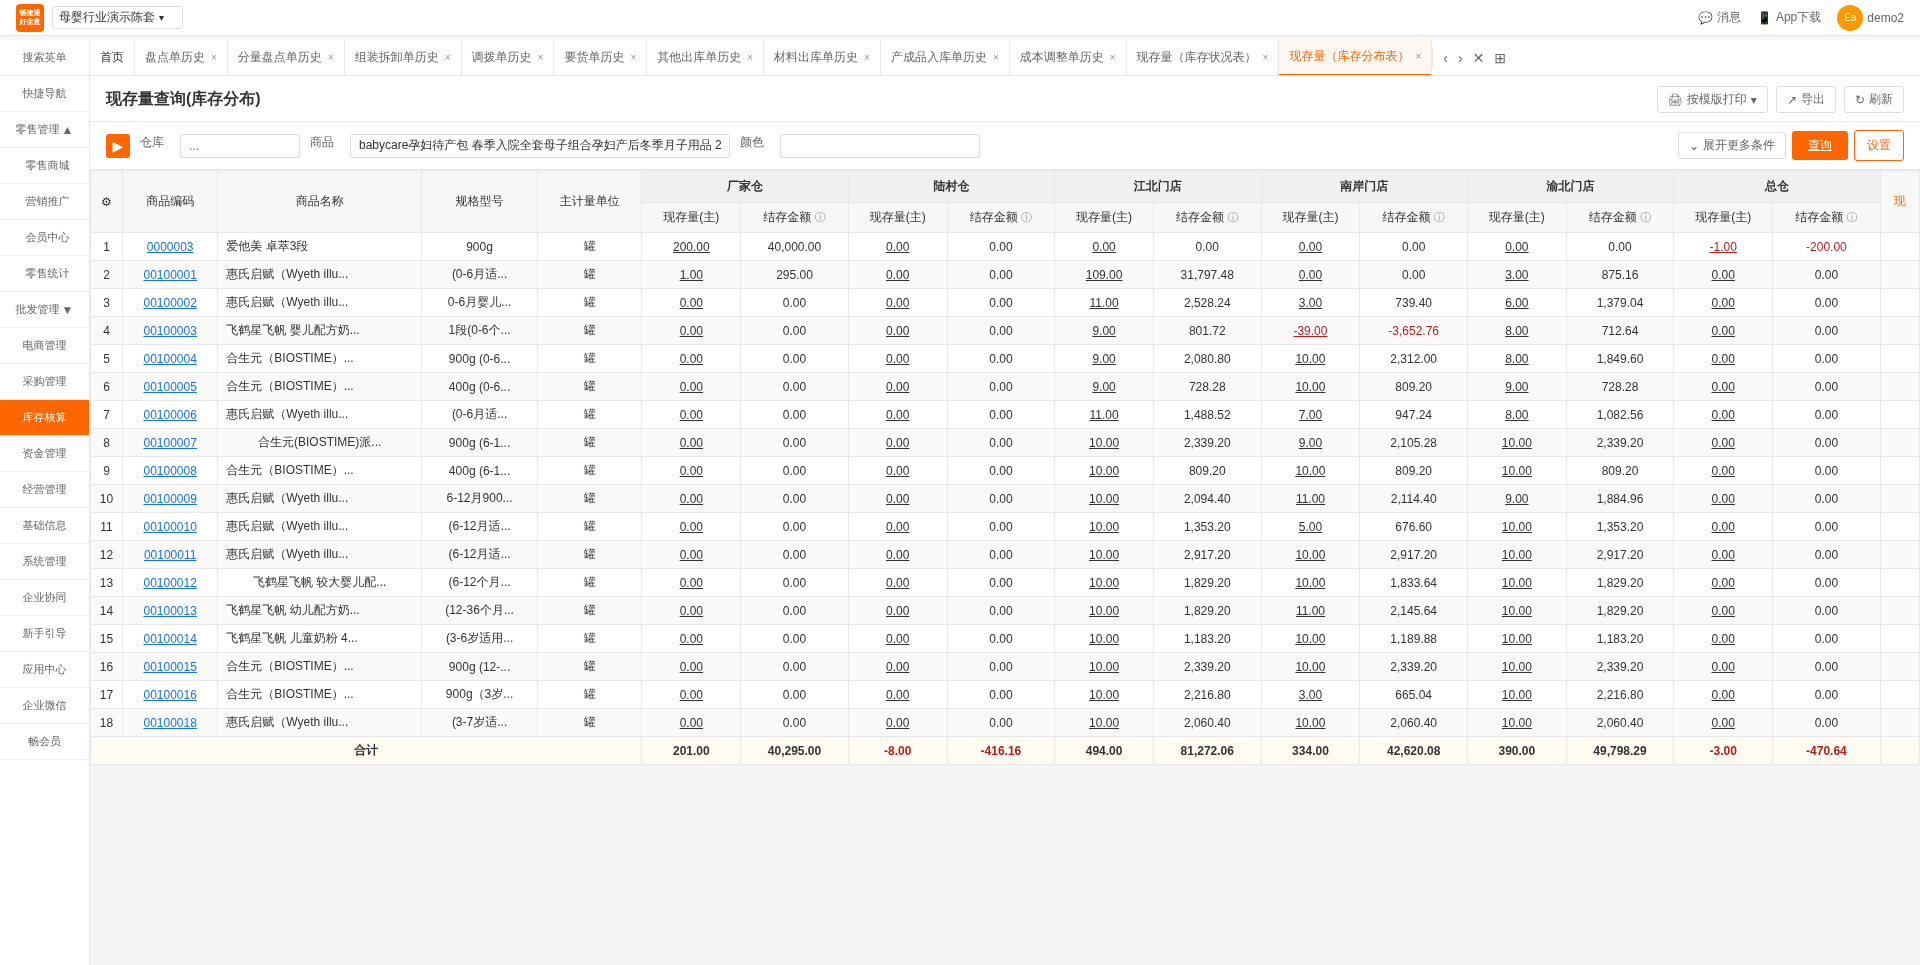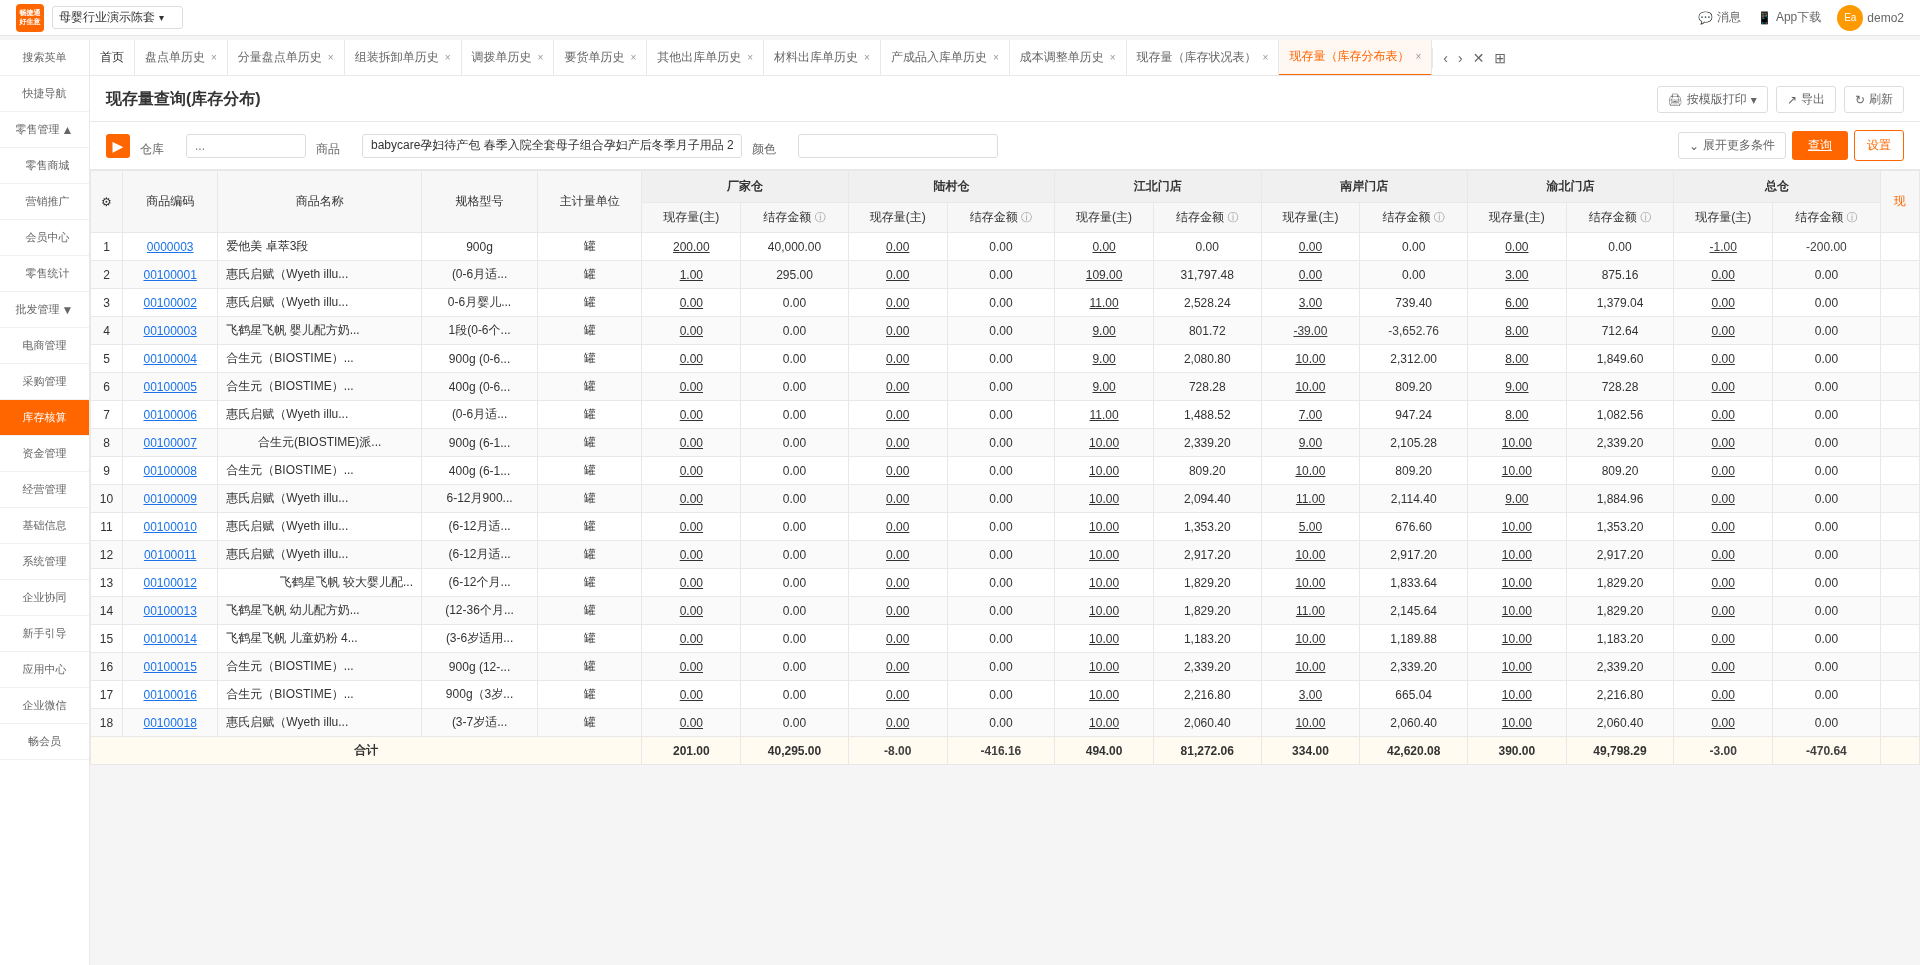--- a/index.html
+++ b/index.html
@@ -109,21 +109,21 @@
     .filter-bar {
       background: #fff;
       padding: 8px 16px;
       display: flex;
       align-items: center;
       gap: 10px;
       flex-wrap: wrap;
       border-bottom: 1px solid #e8e8e8;
     }
     .filter-expand { width: 24px; height: 24px; background: #ff6600; color: white; border: none; cursor: pointer; display: flex; align-items: center; justify-content: center; border-radius: 3px; font-size: 14px; }
-    .filter-item { display: flex; align-items: flex-end; gap: 22px; }
+    .filter-item { display: flex; align-items: flex-start; gap: 16px; }
     .filter-label { color: #666; white-space: nowrap; }
     .filter-input { border: 1px solid #ddd; border-radius: 3px; padding: 4px 8px; width: 120px; color: #333; }
     .filter-input-long { border: 1px solid #ddd; border-radius: 3px; padding: 4px 8px; width: 380px; color: #333; }
     .filter-input-color { border: 1px solid #ddd; border-radius: 3px; padding: 4px 8px; width: 200px; color: #333; }
     .btn-expand-more { border: 1px solid #ddd; background: #fff; padding: 4px 10px; border-radius: 3px; cursor: pointer; color: #666; display: flex; align-items: center; gap: 4px; }
     .btn-query { background: #ff6600; color: white; border: none; padding: 6px 16px; border-radius: 3px; cursor: pointer; text-decoration: underline; }
     .btn-settings { border: 1px solid #ff6600; color: #ff6600; background: #fff; padding: 6px 12px; border-radius: 3px; cursor: pointer; }
     table {
       width: 100%;
       border-collapse: collapse;
@@ -146,21 +146,21 @@
       font-weight: bold;
     }
     tbody tr td {
       border: 1px solid #e8e8e8;
       padding: 5px 8px;
       text-align: center;
       color: #333;
       white-space: nowrap;
     }
     tbody tr.total-row td { background: #fffbf0; font-weight: bold; }
-    .text-red { color: #404040; }
+    .text-red { color: #b91c1c; }
     .text-underline { text-decoration: underline; cursor: pointer; }
     
     
     .content-area {
       display: flex;
       flex-direction: column;
       height: 100%;
       overflow: hidden;
     }
     .table-section {
@@ -579,21 +579,21 @@
     <td class="">2,917.20</td>
     <td class="text-underline">10.00</td>
     <td>2,917.20</td>
     <td class="text-underline">0.00</td>
     <td class="">0.00</td>
     <td></td>
   </tr>
             <tr class="row-odd">
     <td>13</td>
     <td class="text-underline" style="color:#1a73e8">00100012</td>
-    <td style="text-align:right;max-width:160px;overflow:hidden;text-overflow:ellipsis">飞鹤星飞帆 较大婴儿配...</td>
+    <td style="text-align:center;max-width:160px;overflow:hidden;text-overflow:ellipsis">飞鹤星飞帆 较大婴儿配...</td>
     <td>(6-12个月...</td>
     <td>罐</td>
     <td class="text-underline">0.00</td>
     <td>0.00</td>
     <td class="text-underline">0.00</td>
     <td>0.00</td>
     <td class="text-underline">10.00</td>
     <td>1,829.20</td>
     <td class="text-underline">10.00</td>
     <td class="">1,833.64</td>

